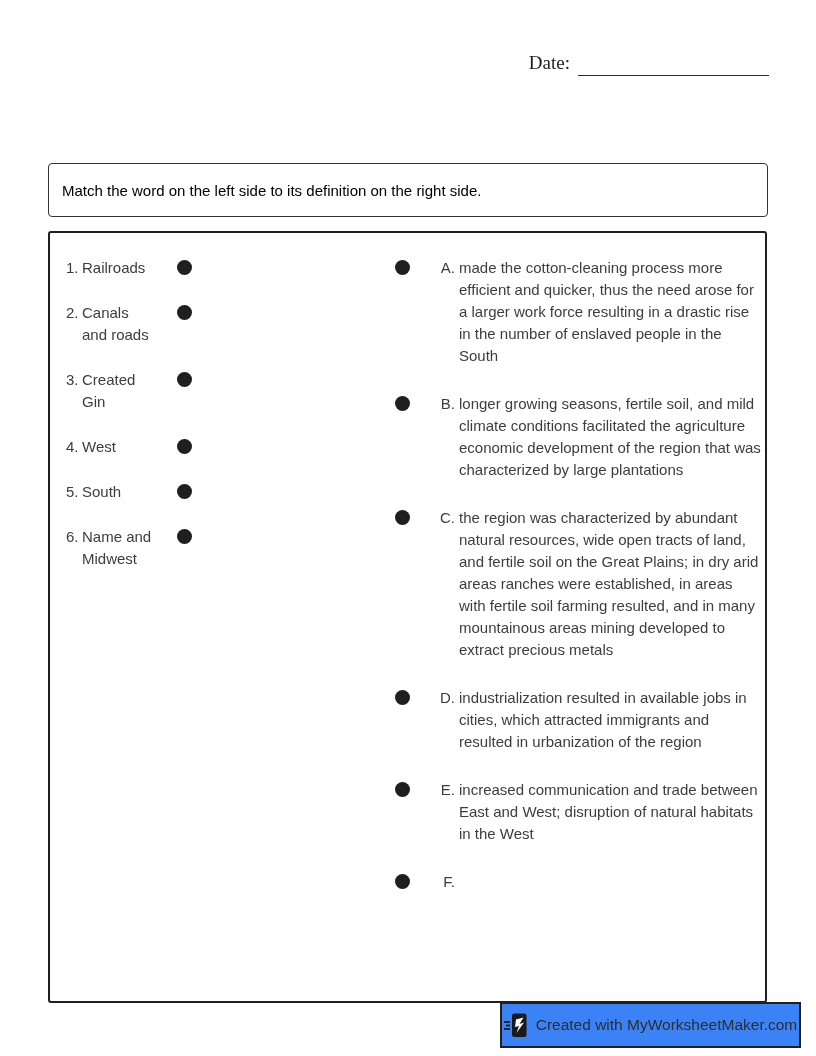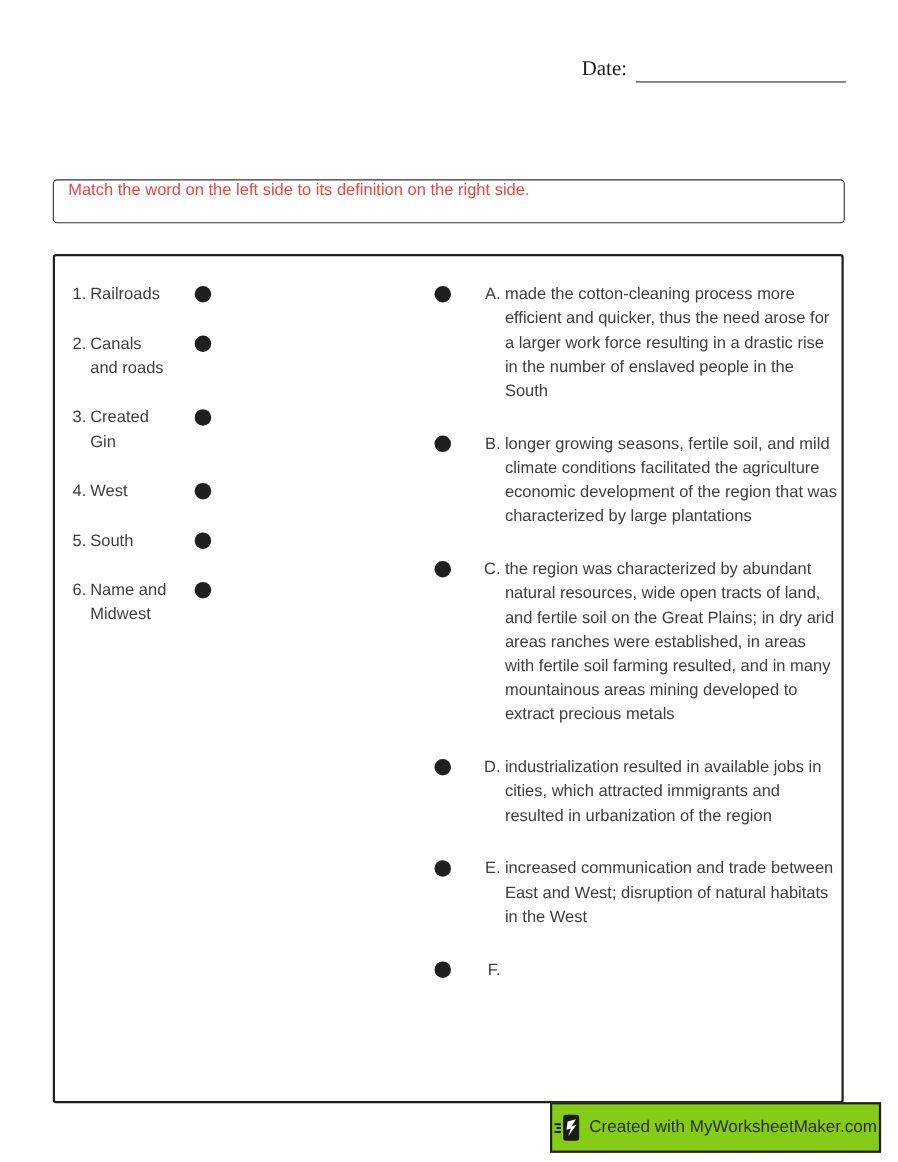--- a/index.html
+++ b/index.html
@@ -31,24 +31,24 @@
   .fill-line {
     display: inline-block; height: 1px;
     border-bottom: 1.5px solid #2b2b2b;
     transform: translateY(7px);
   }
   .name-line { width: 184px; }
   .date-line { width: 191px; }
 
   
   .instructions {
-    position: absolute; left: 48px; top: 163px; width: 720px; height: 40px;
+    position: absolute; left: 48px; top: 163px; width: 720px; height: 54px;
     border: 1.5px solid #333333; border-radius: 4px;
-    display: flex; align-items: flex-start; padding-left: 13px;
-    font-size: 15px; color: #ef4444; background: #fff;
+    display: flex; align-items: center; padding-left: 13px;
+    font-size: 15px; color: #000000; background: #fff;
   }
 
   
   .main-box {
     position: absolute; left: 48px; top: 231px; width: 719px; height: 772px;
     border: 2px solid #1f1f1f; border-radius: 3px;
     background: #fff;
     display: flex; padding: 24px 0 0 16px;
     z-index: 1;
   }
@@ -72,21 +72,21 @@
     margin-bottom: 26px;
     font-size: 15px; line-height: 22px; color: #3d3d3d;
   }
   .def-row .dot { margin-top: 3px; }
   .def-letter { flex: none; width: 17px; text-align: right; margin-left: 28px; }
   .def-text { width: 302px; margin-left: 4px; }
 
   
   .footer-box {
     position: absolute; left: 500px; top: 1002px; width: 301px; height: 46px;
-    border: 2px solid #1f1f1f; background: #84cc16;
+    border: 2px solid #1f1f1f; background: #3b82f6;
     display: flex; align-items: center; justify-content: center;
     z-index: 2; gap: 8px;
   }
   .footer-text { font-size: 15.5px; color: #2d2d2d; white-space: nowrap; }
   .logo { display: inline-flex; align-items: center; }
 </style>
 </head>
 <body>
 
 <div class="page">

